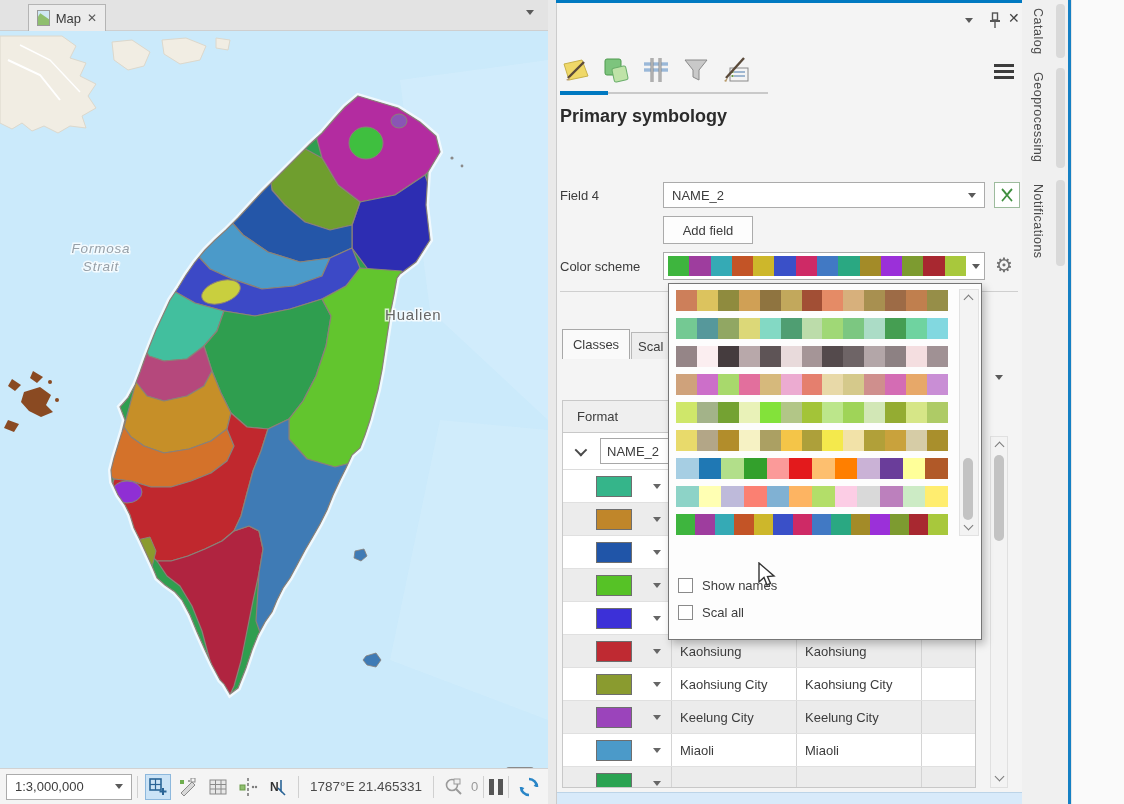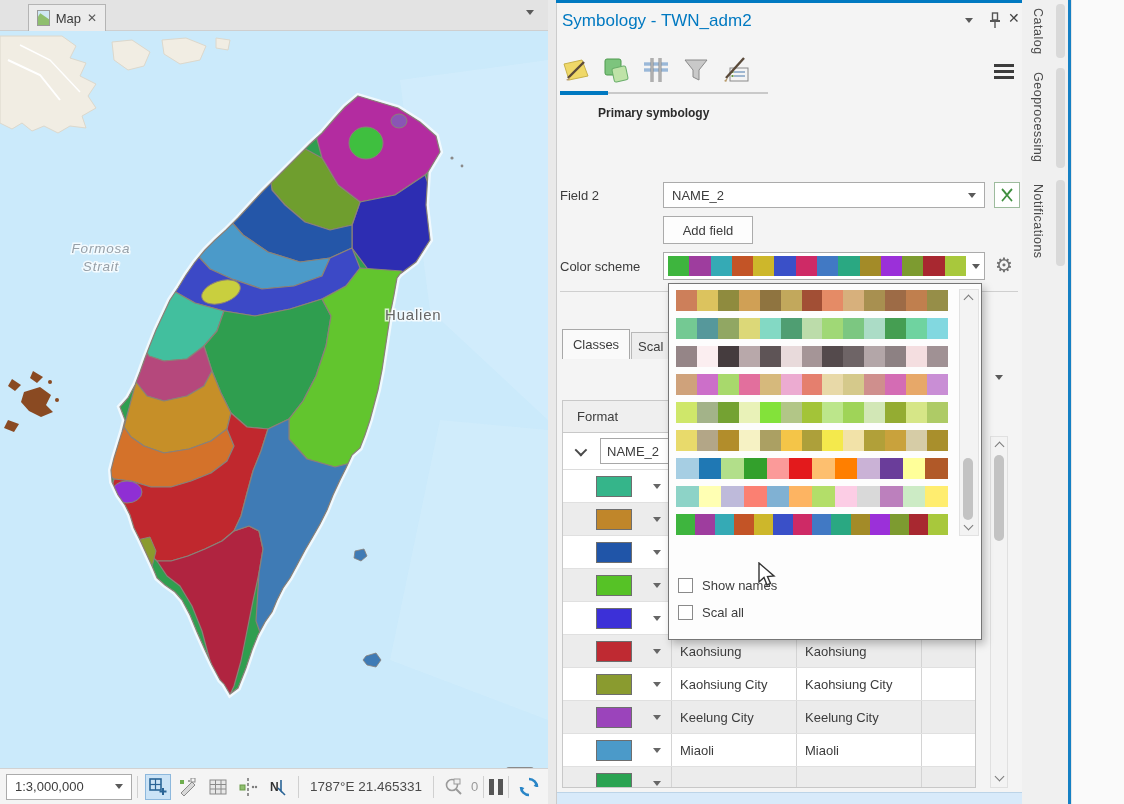--- a/index.html
+++ b/index.html
@@ -50,21 +50,21 @@
   #panel-caret { left:965px; top:18px; }
   #panel-pin { left:988px; top:12px; }
   #panel-close { left:1008px; top:10px; font-size:14px; color:#444; }
   .tool-ic { width:32px; height:32px; }
   #tool-row { left:560px; top:54px; display:flex; gap:8px; }
   #hamburger { left:994px; top:64px; width:20px; height:15px; display:flex;
     flex-direction:column; justify-content:space-between; }
   #hamburger i { display:block; height:3px; background:#3c3c3c; }
   #tool-underline-gray { left:560px; top:92px; width:208px; height:2px; background:#c9c9c9; }
   #tool-underline-blue { left:560px; top:91px; width:48px; height:4px; background:#0079c1; }
-  #primary-symbology-label { left:560px; top:106px; font-size:12px; font-weight:bold; color:#2b2b2b;margin-left:38px; }
+  #primary-symbology-label { left:560px; top:106px; font-size:18px; font-weight:bold; color:#2b2b2b; }
   .combo { background:#fff; border:1px solid #ababab; display:flex; align-items:center;
     font-size:13px; color:#3c3c3c; padding:0 8px; }
   .combo .caret { margin-left:auto; }
   #symb-combo { left:560px; top:139px; width:458px; height:27px; }
   .field-label { font-size:13px; color:#3c3c3c; }
   #field1-label { left:560px; top:188px; }
   #field1-combo { left:663px; top:182px; width:322px; height:26px; }
   #expr-btn { left:994px; top:182px; width:26px; height:26px; background:#fff;
     border:1px solid #9dbb9d; display:flex; align-items:center; justify-content:center; }
   #add-field-btn { left:663px; top:216px; width:90px; height:28px; background:#fdfdfd;
@@ -306,21 +306,20 @@
             <path d="M11,19 A8,8 0 0 1 3,11" fill="none" stroke="#2a86c7" stroke-width="2.6"></path>
             <path d="M19,11 l-3.4,-1 l3.4,-4 Z" fill="#2a86c7"></path>
             <path d="M3,11 l3.4,1 l-3.4,4 Z" fill="#2a86c7"></path>
           </svg>
       </span>
     </div>
   </div>
 
   <div class="abs" id="panel"></div>
   <div class="abs" id="panel-topline"></div>
-  <div class="abs" id="panel-title">Symbology - TWN_adm2</div>
   <span class="abs caret" id="panel-caret"></span>
   <svg class="abs" id="panel-pin" width="14" height="17" viewBox="0 0 14 17">
     <rect x="4.5" y="1" width="5" height="7" fill="none" stroke="#555" stroke-width="1.4"></rect>
     <path d="M2,8 L12,8 L12,10 L2,10 Z" fill="#555"></path>
     <line x1="7" y1="10" x2="7" y2="16" stroke="#555" stroke-width="1.4"></line>
   </svg>
   <span class="abs" id="panel-close">✕</span>
 
   <div class="abs" id="tool-row">
     <svg class="tool-ic" viewBox="0 0 32 32">
@@ -354,21 +353,21 @@
   <div class="abs" id="hamburger">
       <i></i>
       <i></i>
       <i></i>
     </div>
   <div class="abs" id="tool-underline-gray"></div>
   <div class="abs" id="tool-underline-blue"></div>
 
   <div class="abs" id="primary-symbology-label">Primary symbology</div>
 
-  <div class="abs field-label" id="field1-label">Field 2</div>
+  <div class="abs field-label" id="field1-label">Field 4</div>
   <div class="abs combo" id="field1-combo">
     <span>NAME_2</span>
     <span class="caret"></span>
   </div>
   <div class="abs" id="expr-btn">
     <svg width="14" height="14" viewBox="0 0 14 14">
       <path d="M2,1 C5,4 9,10 12,13 M12,1 C9,4 5,10 2,13" stroke="#3f8f3f" stroke-width="1.8" fill="none"></path>
     </svg>
   </div>
   <div class="abs" id="add-field-btn">

